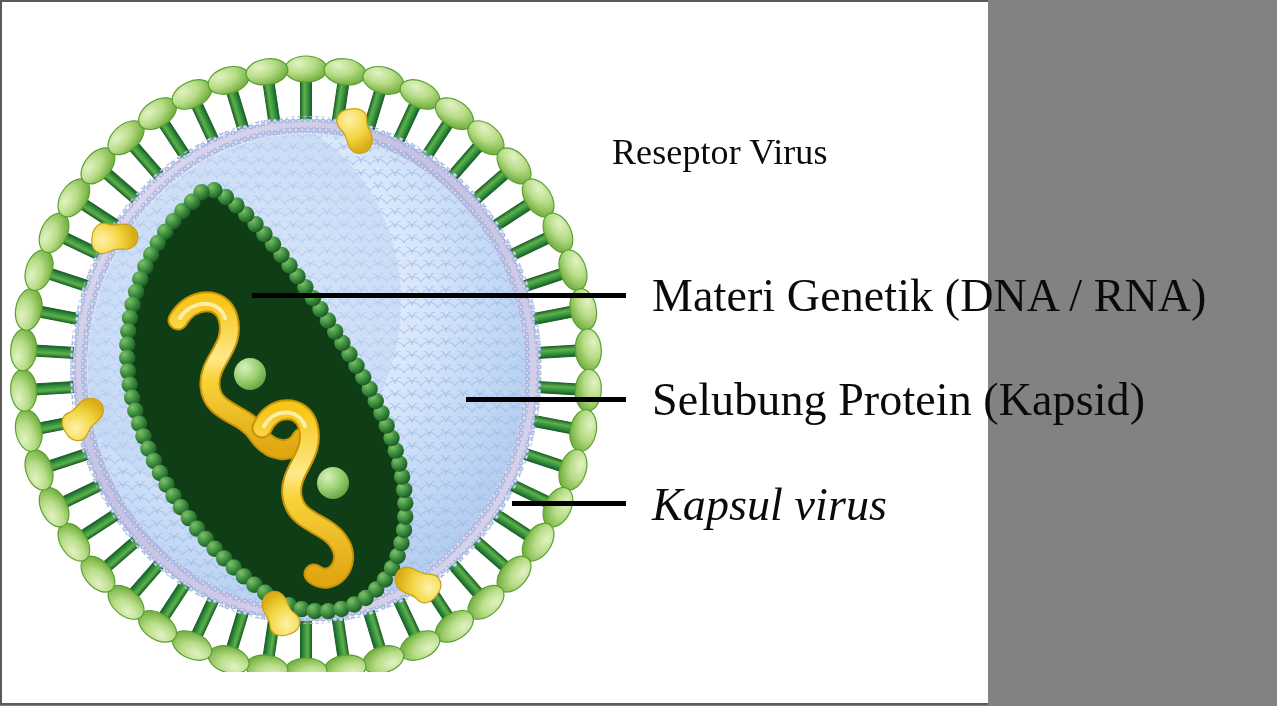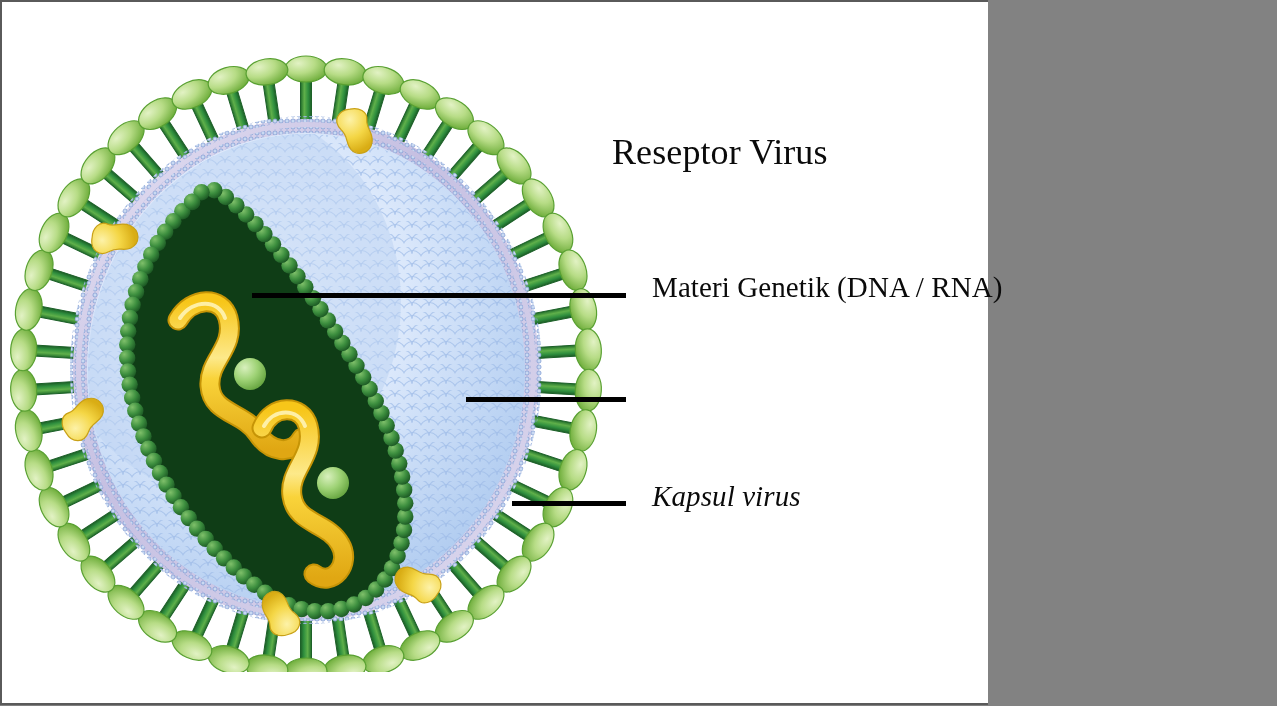--- a/index.html
+++ b/index.html
@@ -22,21 +22,21 @@
   
   #virus{position:absolute;left:-4px;top:52px;width:620px;height:620px;}
   #virus svg{display:block;width:620px;height:620px;}
 
   
   #labels{position:absolute;left:0;top:12px;width:1277px;height:706px;pointer-events:none;}
   .leader{position:absolute;height:5px;background:#000;}
   .lbl{
     position:absolute;color:#0a0a0a;white-space:nowrap;
     font-family:"Liberation Serif",serif;font-weight:400;
-    font-size:29px;line-height:1;letter-spacing:.1px;
+    font-size:46px;line-height:1;letter-spacing:.1px;
   }
   .lbl.big{font-size:36px;}
 </style>
 </head>
 <body>
 
 <div id="stage">
 
   <div id="graypane"></div>
 
@@ -445,18 +445,19 @@
   </div>
 
   <div id="labels">
 
     <div class="lbl big" style="left:612px;top:122px;">Reseptor Virus</div>
 
     <div class="leader" style="left:252px;top:281px;width:374px;"></div>
     <div class="lbl" style="left:652px;top:261px;">Materi Genetik (DNA / RNA)</div>
 
     <div class="leader" style="left:466px;top:385px;width:160px;"></div>
+    <div class="lbl" style="left:652px;top:365px;">Selubung Protein (Kapsid)</div>
 
     <div class="leader" style="left:512px;top:489px;width:114px;"></div>
     <div class="lbl" style="left:652px;top:470px;font-style:italic;">Kapsul virus</div>
   </div>
 
 </div>
 
 </body></html>

